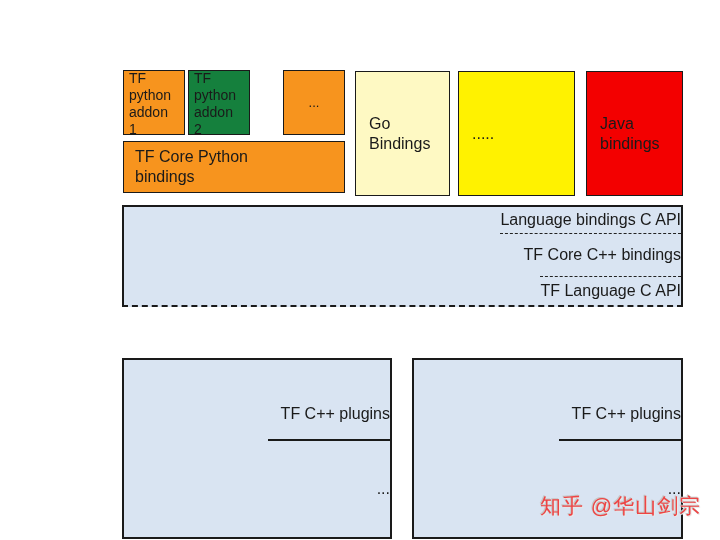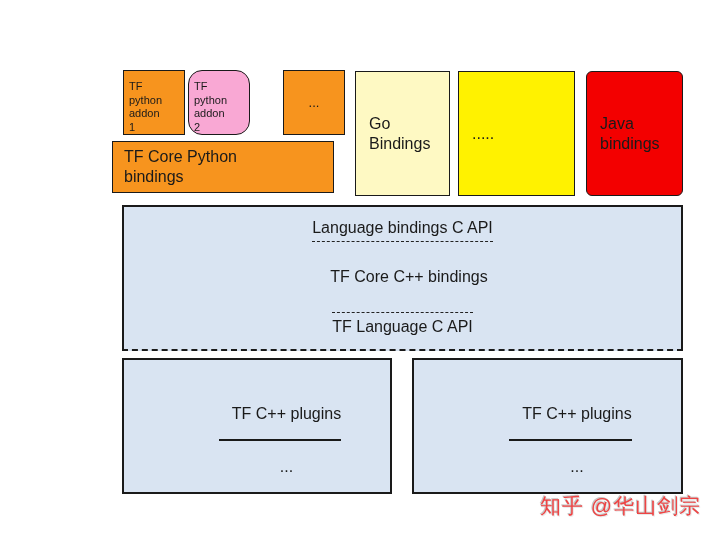--- a/index.html
+++ b/index.html
@@ -16,67 +16,67 @@
     position:absolute;
     box-sizing:border-box;
     border:1.5px solid #1a1a1a;
     display:flex;
     align-items:center;
   }
   .box .lbl{line-height:1.22;}
   
   .addon{
     width:62px;height:65px;top:70px;
-    font-size:11px;
-    align-items:flex-end;
+    font-size:14px;
+    align-items:center;
     padding:3px 2px 0 5px;
   }
   .addon .lbl{word-spacing:999px;} 
   .addon-dots{
     left:283px;top:70px;width:62px;height:65px;
     font-size:13px;justify-content:center;
   }
   
   .core-python{
-    left:112px;top:141px;width:222px;height:52px;
+    left:123px;top:141px;width:222px;height:52px;
     font-size:16px;padding-left:11px;
   }
   .core-python .lbl{max-width:160px;}
   
   .tallbox{top:71px;height:125px;font-size:16px;padding-left:13px;}
   .go{left:355px;width:95px;}
   .other{left:458px;width:117px;}
   .java{left:586px;width:97px;}
   .tallbox .lbl{max-width:70px;}
   
   .core{
-    left:122px;top:205px;width:561px;height:146px;
+    left:122px;top:205px;width:561px;height:102px;
     border:2px solid #1a1a1a;
     border-bottom:2px dashed #1a1a1a;
     flex-direction:column;
-    align-items:center;
-    padding:8px;
+    align-items:flex-end;
+    padding:0;
     font-size:16px;
   }
   .core-top{
     height:26px;border-bottom:1px dashed #222;
     display:flex;align-items:center;justify-content:center;
   }
   .core-mid{
     flex:1;display:flex;align-items:center;padding-left:13px;
   }
   .core-bottom{
     height:28px;border-top:1px dashed #222;
     display:flex;align-items:center;justify-content:center;
   }
   
   .plugins{
-    top:358px;height:136px;
+    top:358px;height:181px;
     border:2px solid #1a1a1a;
-    flex-direction:column;align-items:center;
+    flex-direction:column;align-items:flex-end;
     font-size:16px;
     padding-left:46px;
   }
   .plugins-left{left:122px;width:270px;}
   .plugins-right{left:412px;width:271px;}
   .strip{height:7px;border-bottom:1px solid #1a1a1a;box-sizing:border-box;background:transparent;}
   .plug-label{
     height:53px;box-sizing:border-box;
     border-bottom:2px solid #1a1a1a;
     display:flex;align-items:center;padding-left:13px;
@@ -93,38 +93,38 @@
   }
 </style>
 </head>
 <body>
 
 <div class="canvas">
 
   <div class="box addon" style="left: 123px; background-color: rgb(247, 148, 30);">
     <span class="lbl">TF python addon 1</span>
   </div>
-  <div class="box addon" style="left: 188px; background-color: #f9a8d4; border-radius: 14px;">
+  <div class="box addon" style="left: 188px; background-color: #15803d;">
     <span class="lbl">TF python addon 2</span>
   </div>
   <div class="box addon-dots" style="background-color: rgb(247, 148, 30);">
     <span class="lbl">...</span>
   </div>
 
   <div class="box core-python" style="background-color: rgb(247, 148, 30);">
     <span class="lbl">TF Core Python bindings</span>
   </div>
 
   <div class="box tallbox go" style="background-color: #fef9c3;">
     <span class="lbl">Go Bindings</span>
   </div>
   <div class="box tallbox other" style="background-color: rgb(255, 242, 0);">
     <span class="lbl">.....</span>
   </div>
-  <div class="box tallbox java" style="background-color: rgb(243, 0, 0); border-radius: 6px;">
+  <div class="box tallbox java" style="background-color: rgb(243, 0, 0);">
     <span class="lbl">Java bindings</span>
   </div>
 
   <div class="box core" style="background-color: rgb(217, 228, 242);">
     <div class="core-top">
       <span class="lbl">Language bindings C API</span>
     </div>
     <div class="core-mid">
       <span class="lbl">TF Core C++ bindings</span>
     </div>

